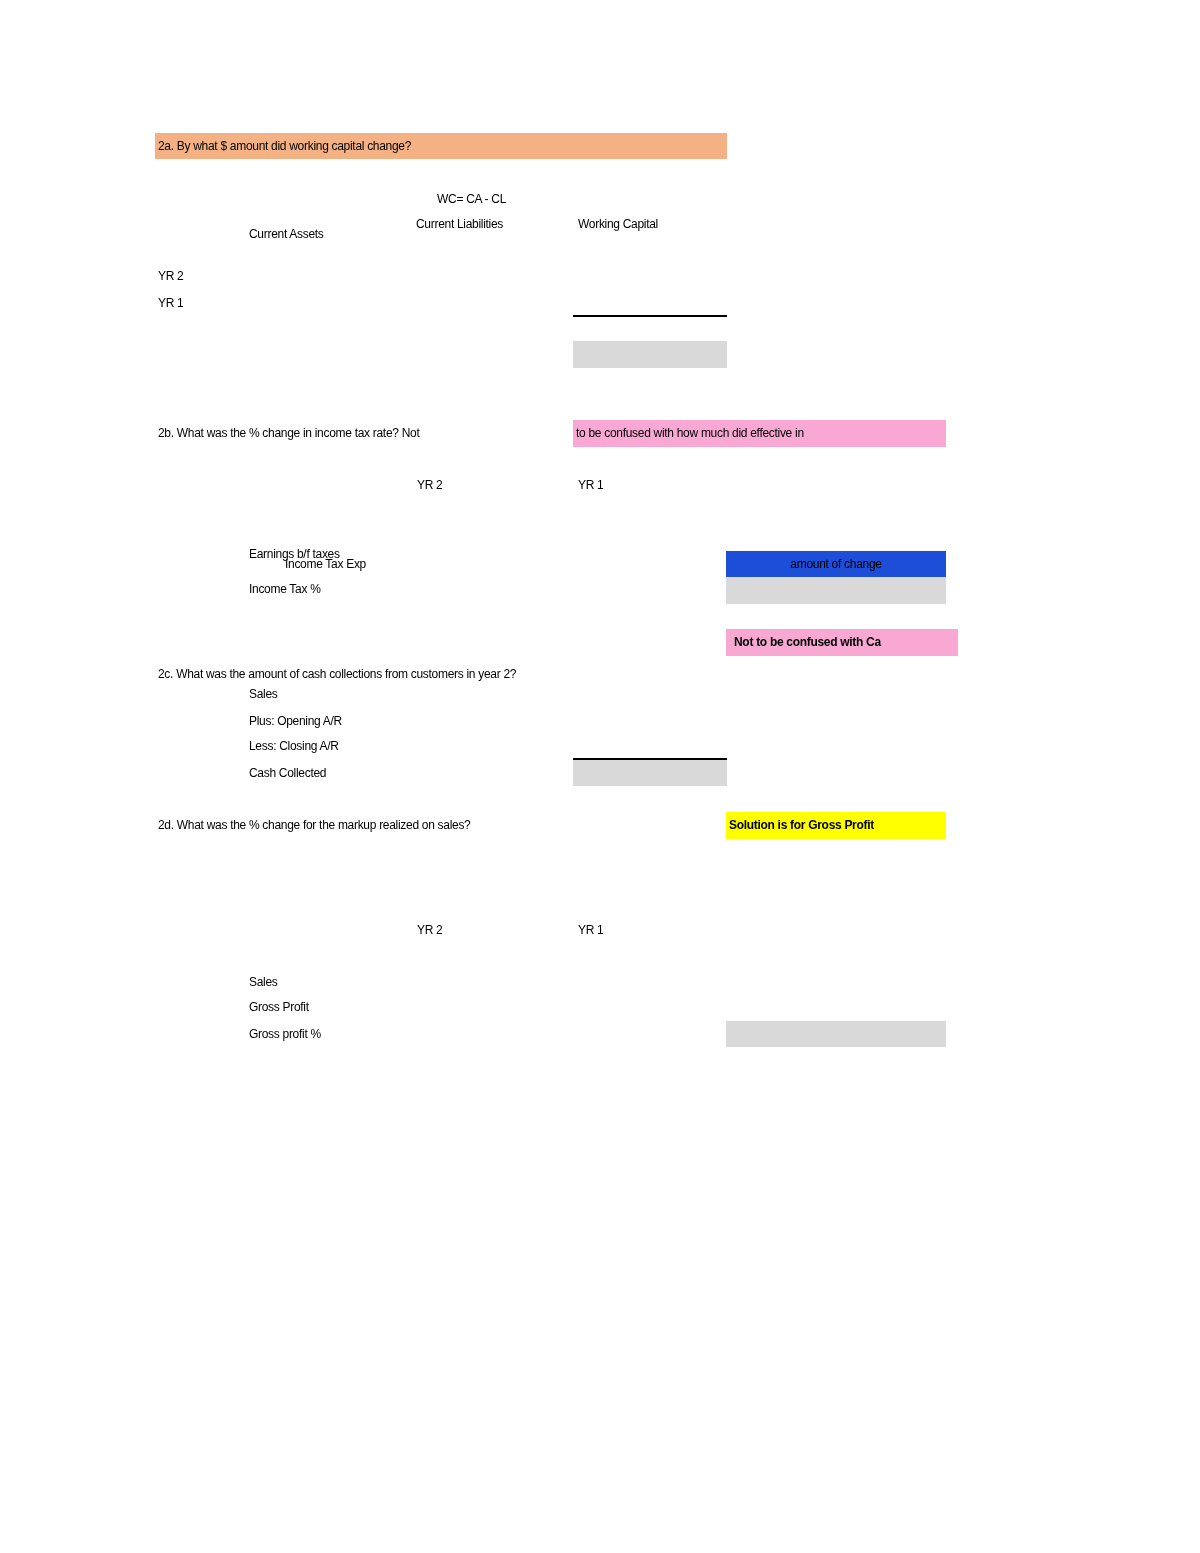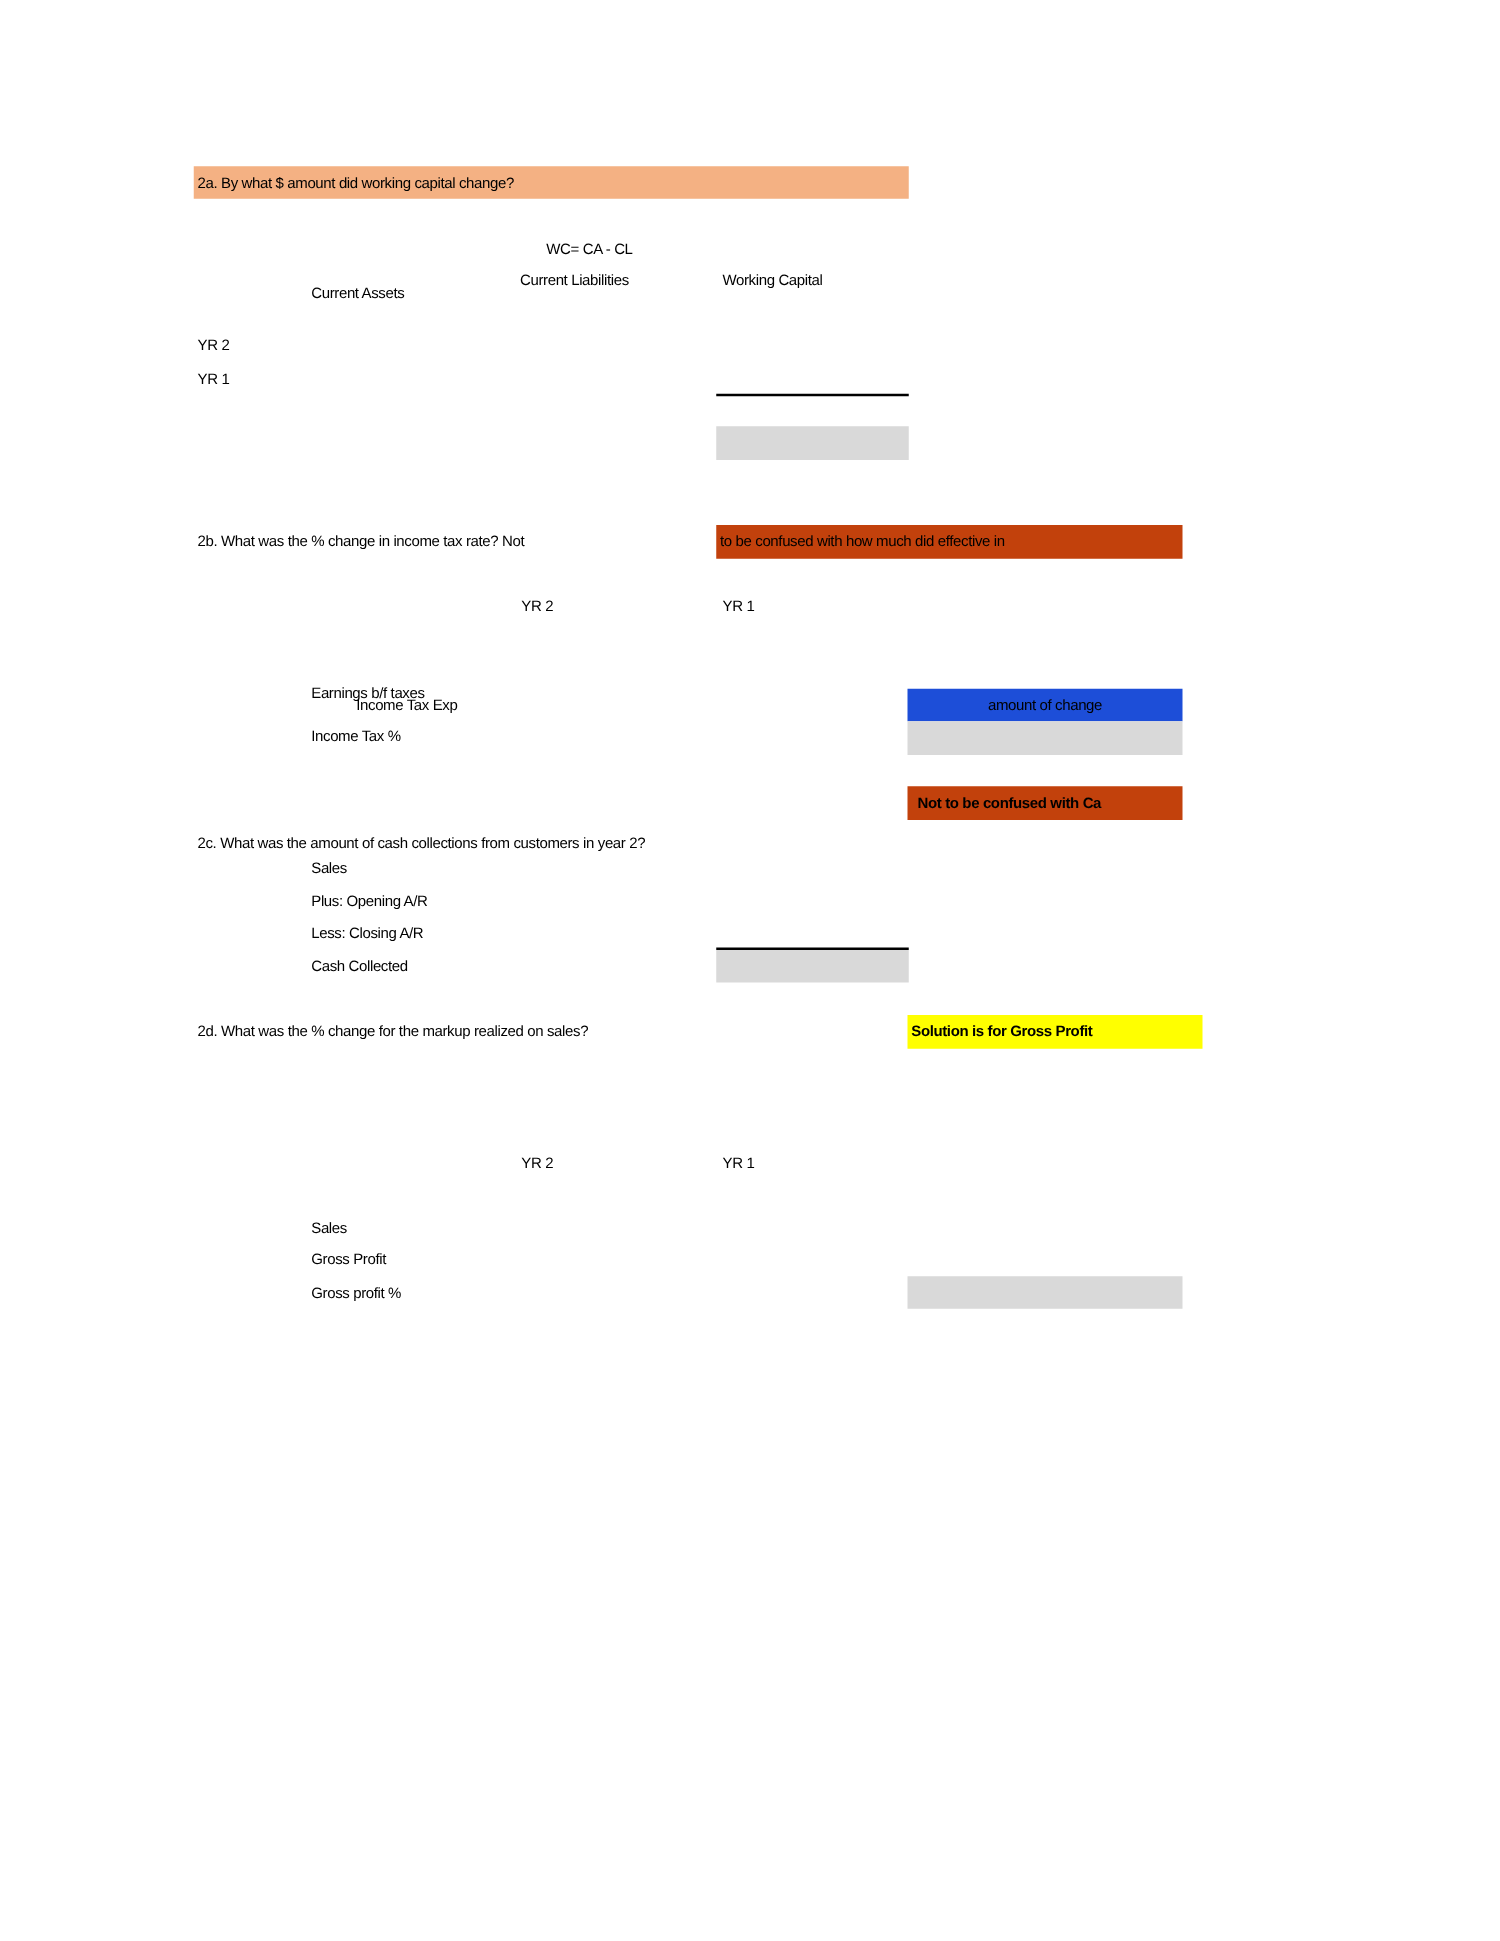--- a/index.html
+++ b/index.html
@@ -2,22 +2,22 @@
 <html><head>
   <meta charset="utf-8">
   <style>
     html, body { margin: 0; padding: 0; background: #ffffff; }
     body { width: 1200px; height: 1553px; position: relative; overflow: hidden;
       font-family: "Liberation Sans", "DejaVu Sans", sans-serif; color: #000; }
     .t { position: absolute; font-size: 12px; line-height: 20px; white-space: nowrap; letter-spacing: -0.3px; }
     .bold { font-weight: bold; }
     .box { position: absolute; }
     .orange { background: #f4b183; }
-    .green { background: #c2410c; }
-    .yellow { background: #ffff00; padding-left: 16px; }
+    .green { background: #f9a8d4; }
+    .yellow { background: #ffff00; }
     .gray { background: #d9d9d9; }
     .lblue { background: #1d4ed8; }
     .rule { position: absolute; height: 2px; background: #000; }
     .clip { overflow: hidden; }
   </style>
 </head>
 <body>
 
 <div class="box orange" style="left:155px;top:133px;width:572px;height:26px;"></div>
 <div class="t" style="left:158px;top:136px;">2a. By what $ amount did working capital change?</div>
@@ -38,21 +38,21 @@
 <div class="t" style="left:578px;top:475px;">YR 1</div>
 <div class="t" style="left:249px;top:544px;">Earnings b/f taxes</div>
 <div class="t" style="left:249px;top:554px;margin-left:36px;">Income Tax Exp</div>
 <div class="t" style="left:249px;top:579px;">Income Tax %</div>
 <div class="box lblue" style="left:726px;top:551px;width:220px;height:26px;text-align:center;">
   <span class="t" style="position:static;line-height:26px;">amount of change</span>
 </div>
 <div class="box gray" style="left:726px;top:577px;width:220px;height:27px;"></div>
 
 <div class="t" style="left:158px;top:664px;">2c. What was the amount of cash collections from customers in year 2?</div>
-<div class="box green clip" style="left:726px;top:629px;width:220px;height:27px;">
+<div class="box green clip" style="left:726px;top:629px;width:220px;height:27px;padding-left:12px;">
   <div class="t bold" style="left:8px;top:3px;">Not to be confused with Ca</div>
 </div>
 <div class="t" style="left:249px;top:684px;">Sales</div>
 <div class="t" style="left:249px;top:711px;">Plus: Opening A/R</div>
 <div class="t" style="left:249px;top:736px;">Less: Closing A/R</div>
 <div class="t" style="left:249px;top:763px;">Cash Collected</div>
 <div class="rule" style="left:573px;top:758px;width:154px;"></div>
 <div class="box gray" style="left:573px;top:760px;width:154px;height:26px;"></div>
 
 <div class="t" style="left:158px;top:815px;">2d. What was the % change for the markup realized on sales?</div>

